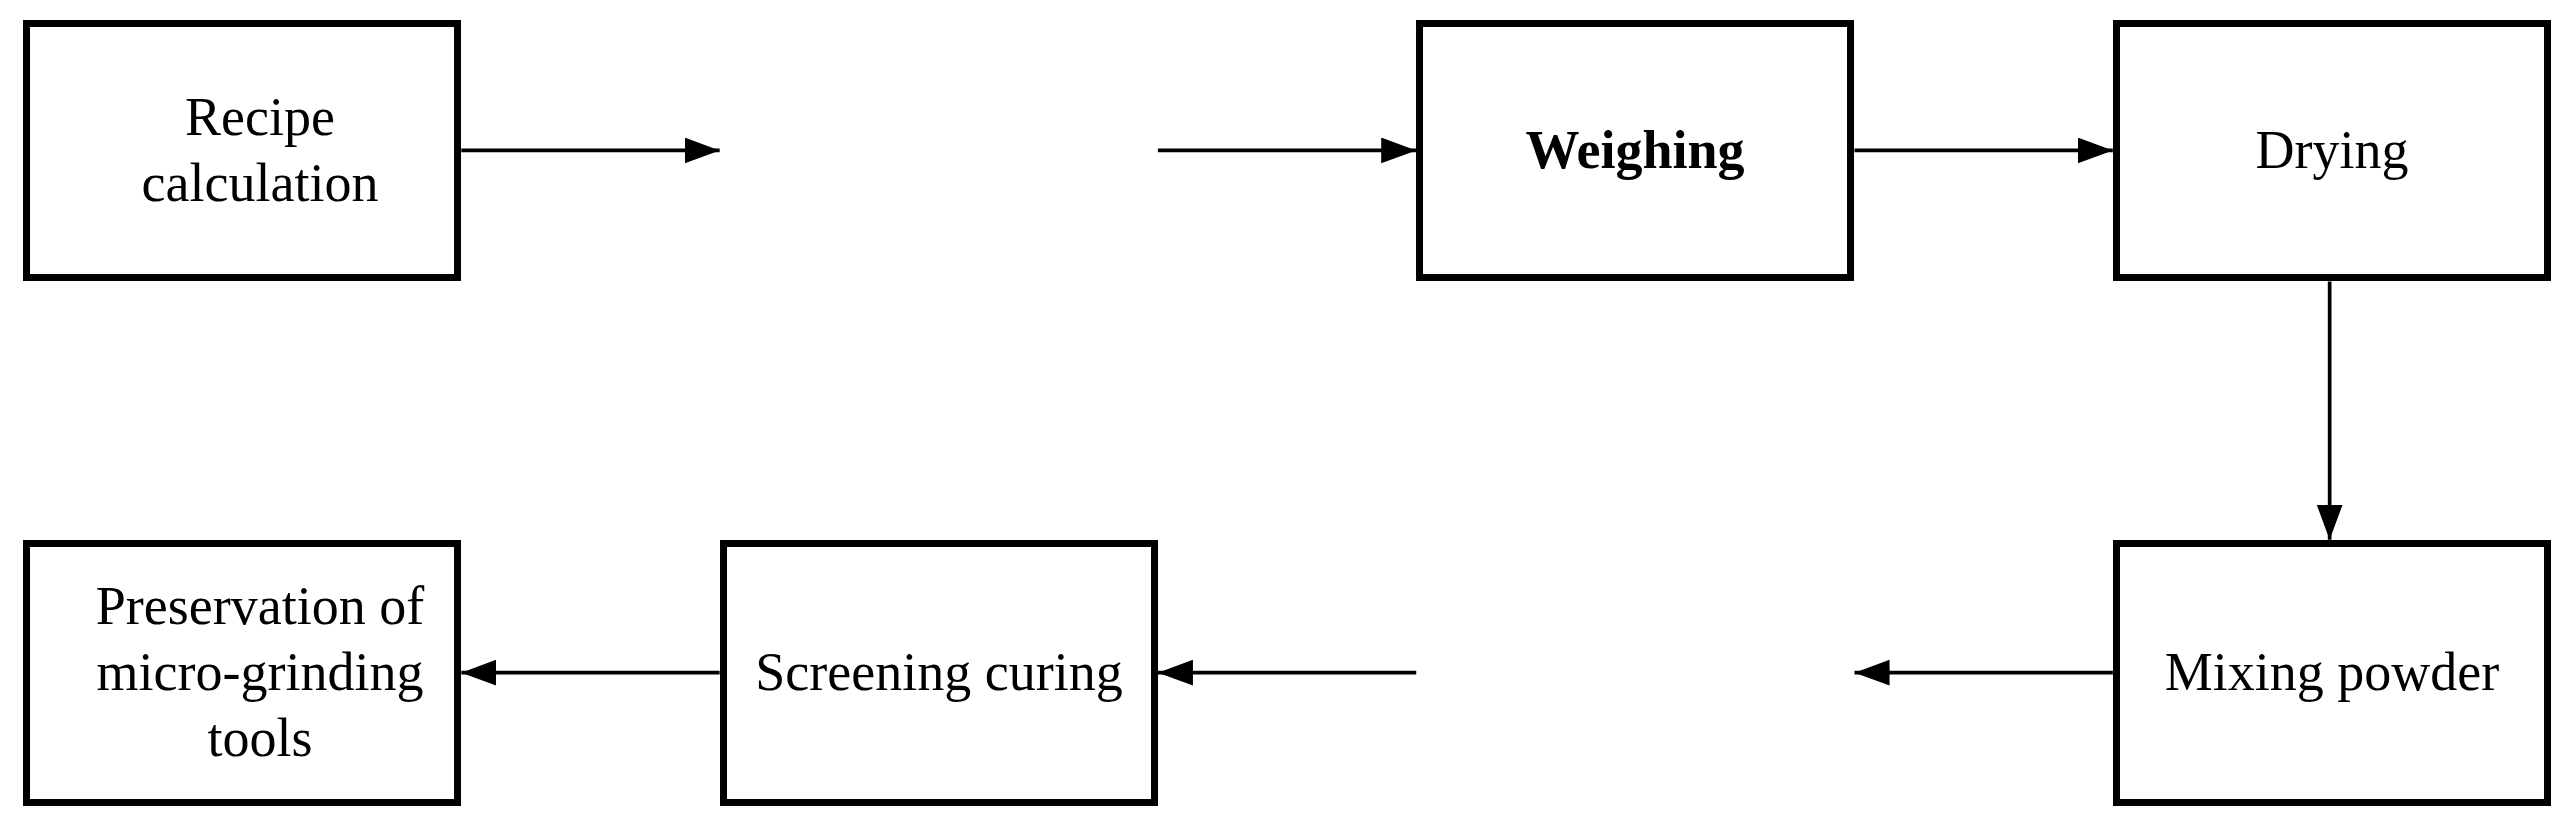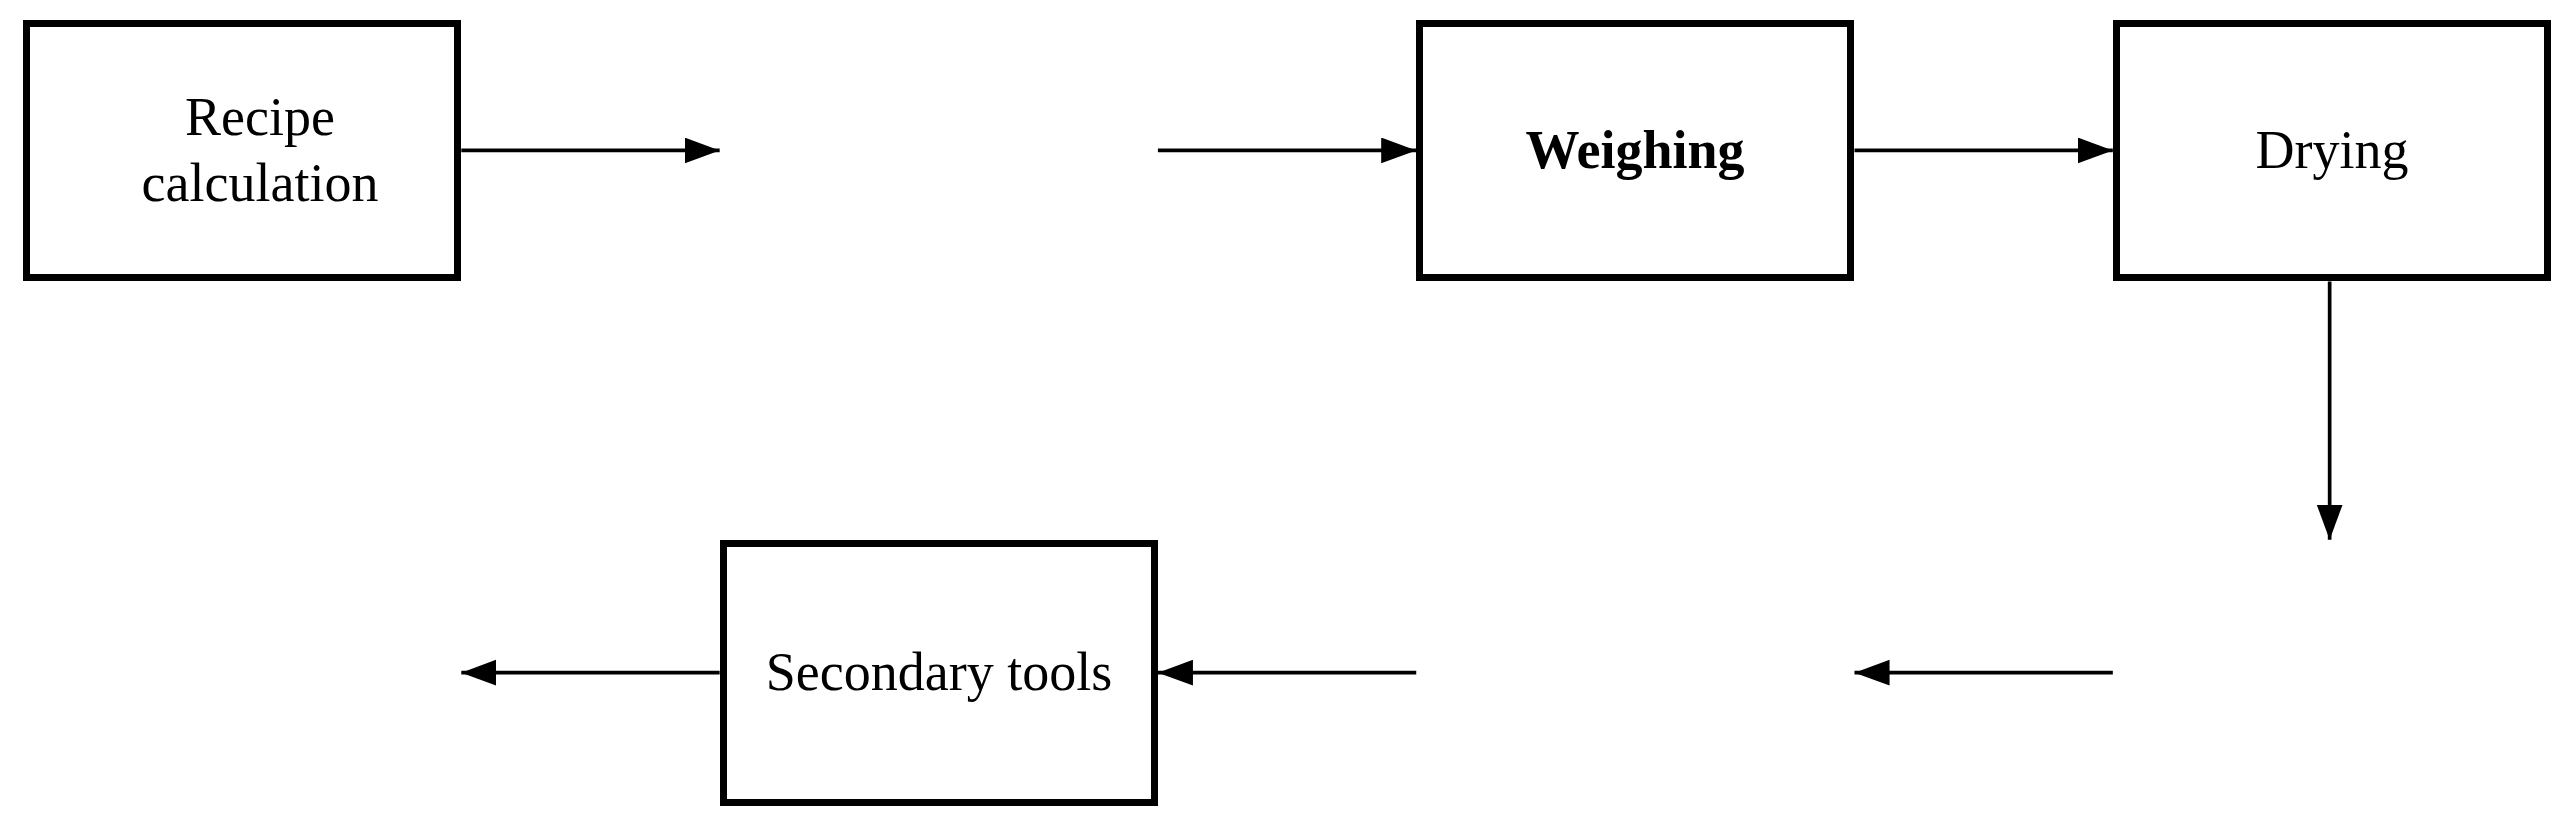--- a/index.html
+++ b/index.html
@@ -77,21 +77,27 @@
 
 
   <div class="node r1 c3">
     <span class="label">Weighing</span>
   </div>
 
   <div class="node r1 c4">
     <span class="label">Drying</span>
   </div>
 
+  <div class="node r2 c1">
+    <span class="label">Preservation of micro-grinding tools</span>
+  </div>
 
   <div class="node r2 c2">
-    <span class="label">Secondary tools</span>
+    <span class="label">Screening curing</span>
   </div>
 
 
+  <div class="node r2 c4">
+    <span class="label">Mixing powder</span>
+  </div>
 
 </div>
 
 
 </body></html>

